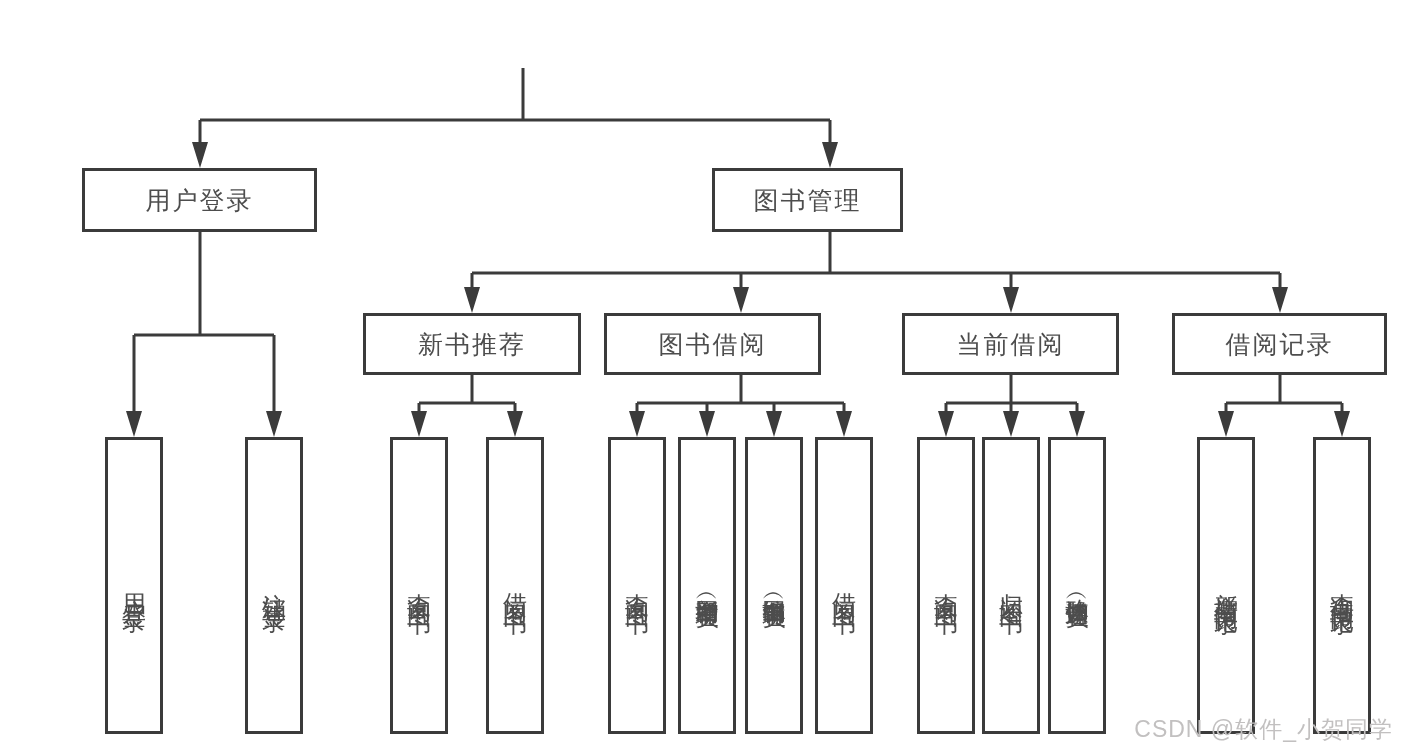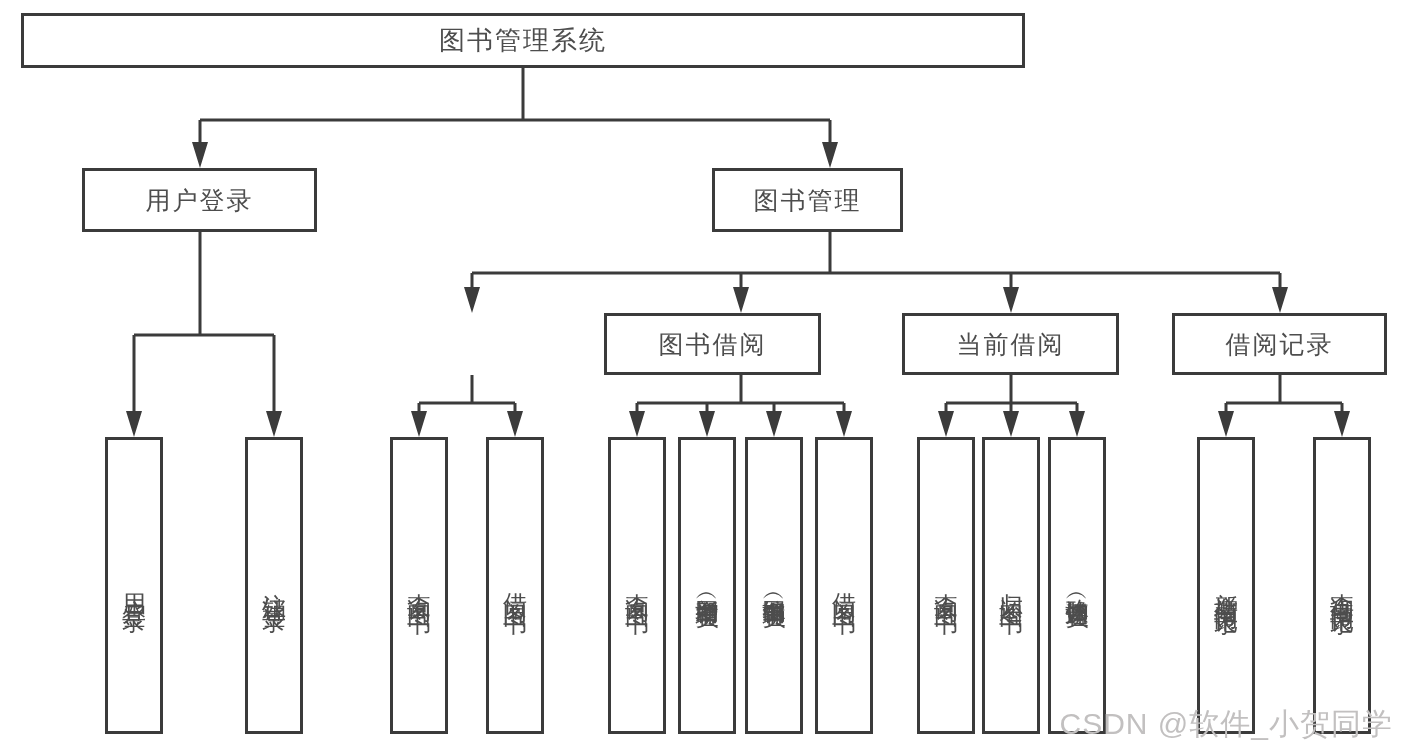--- a/index.html
+++ b/index.html
@@ -37,21 +37,21 @@
     text-orientation:mixed;
     letter-spacing:6px;
     line-height:1;
   }
   .leaf-med{letter-spacing:4px;}
   .leaf-long{letter-spacing:1px;font-size:23px;}
   .watermark{
     position:absolute;
     right:12px;
     bottom:2px;
-    font-size:30px;
+    font-size:23px;
     color:#c2c0c0;
     letter-spacing:1px;
     white-space:nowrap;
   }
 </style>
 </head>
 <body>
 
 <div class="canvas">
 
@@ -67,31 +67,31 @@
     <path fill="#3b3b3b" stroke="none" d="
       M192 142L208 142L200 168Z M822 142L838 142L830 168Z
       M126 411L142 411L134 437Z M266 411L282 411L274 437Z
       M464 287L480 287L472 313Z M733 287L749 287L741 313Z M1003 287L1019 287L1011 313Z M1272 287L1288 287L1280 313Z
       M411 411L427 411L419 437Z M507 411L523 411L515 437Z
       M629 411L645 411L637 437Z M699 411L715 411L707 437Z M766 411L782 411L774 437Z M836 411L852 411L844 437Z
       M938 411L954 411L946 437Z M1003 411L1019 411L1011 437Z M1069 411L1085 411L1077 437Z
       M1218 411L1234 411L1226 437Z M1334 411L1350 411L1342 437Z"></path>
   </svg>
 
-  <div class="node h-node root-node" style="left:21px;top:13px;width:1004px;height:55px;">
-    <span>图书管理系统</span>
-  </div>
 
   <div class="node h-node" style="left:82px;top:168px;width:235px;height:64px;">
     <span>用户登录</span>
   </div>
   <div class="node h-node" style="left:712px;top:168px;width:191px;height:64px;">
     <span>图书管理</span>
   </div>
 
+  <div class="node h-node" style="left:363px;top:313px;width:218px;height:62px;">
+    <span>新书推荐</span>
+  </div>
   <div class="node h-node" style="left:604px;top:313px;width:217px;height:62px;">
     <span>图书借阅</span>
   </div>
   <div class="node h-node" style="left:902px;top:313px;width:217px;height:62px;text-align:center;">
     <span>当前借阅</span>
   </div>
   <div class="node h-node" style="left:1172px;top:313px;width:215px;height:62px;">
     <span>借阅记录</span>
   </div>
 

